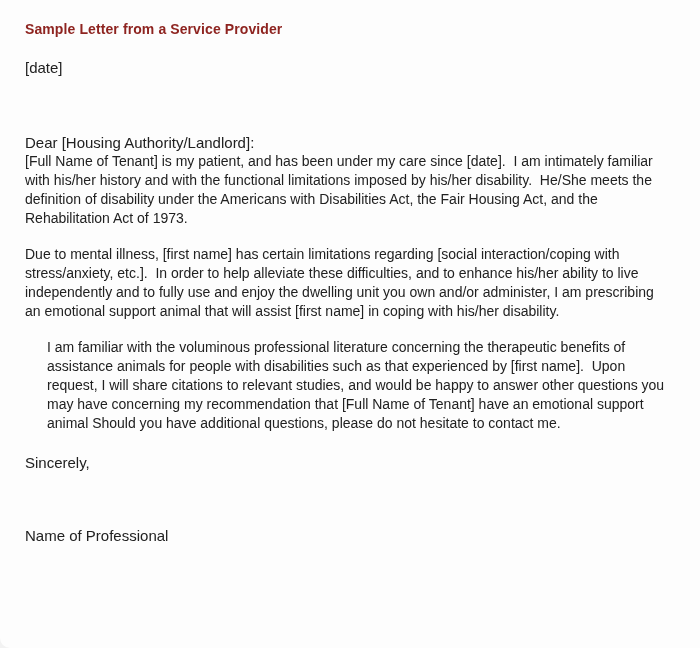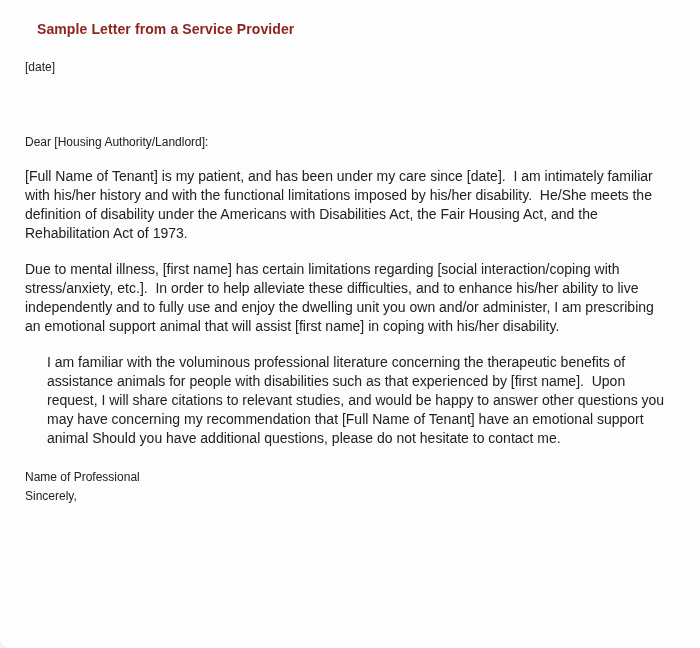--- a/index.html
+++ b/index.html
@@ -18,30 +18,29 @@
     overflow: hidden;
   }
   .doc-title {
     font-size: 14px;
     font-weight: bold;
     color: #8e2420;
     line-height: 19px;
     margin-bottom: 19px;
     letter-spacing: 0.1px;
     white-space: pre-wrap;
-    margin-left: 12px;
   }
   .line {
-    font-size: 12px;
+    font-size: 15px;
     line-height: 19px;
     white-space: pre-wrap;
   }
   .date-line { margin-bottom: 56px; }
   .address-block { margin-bottom: 17px; }
-  .salutation { margin-bottom: 15px; }
+  .salutation { margin-bottom: 0; }
   .paragraph {
     font-size: 14px;
     line-height: 19px;
     white-space: pre-wrap;
     margin-bottom: 17px;
   }
   .paragraph.last { margin-bottom: 20px; margin-left: 22px; }
   .closing { margin-bottom: 54px; }
 </style>
 </head>
@@ -55,17 +54,17 @@
 
 
   <div class="line salutation">Dear [Housing Authority/Landlord]:</div>
 
   <div class="paragraph">[Full Name of Tenant] is my patient, and has been under my care since [date].  I am intimately familiar with his/her history and with the functional limitations imposed by his/her disability.  He/She meets the definition of disability under the Americans with Disabilities Act, the Fair Housing Act, and the Rehabilitation Act of 1973.</div>
 
   <div class="paragraph">Due to mental illness, [first name] has certain limitations regarding [social interaction/coping with stress/anxiety, etc.].  In order to help alleviate these difficulties, and to enhance his/her ability to live independently and to fully use and enjoy the dwelling unit you own and/or administer, I am prescribing an emotional support animal that will assist [first name] in coping with his/her disability.</div>
 
   <div class="paragraph last">I am familiar with the voluminous professional literature concerning the therapeutic benefits of assistance animals for people with disabilities such as that experienced by [first name].  Upon request, I will share citations to relevant studies, and would be happy to answer other questions you may have concerning my recommendation that [Full Name of Tenant] have an emotional support animal Should you have additional questions, please do not hesitate to contact me.</div>
 
+  <div class="line closing">Sincerely,</div>
+
   <div class="line">Name of Professional</div>
-
-  <div class="line closing">Sincerely,</div>
 
 </div>
 
 </body></html>

